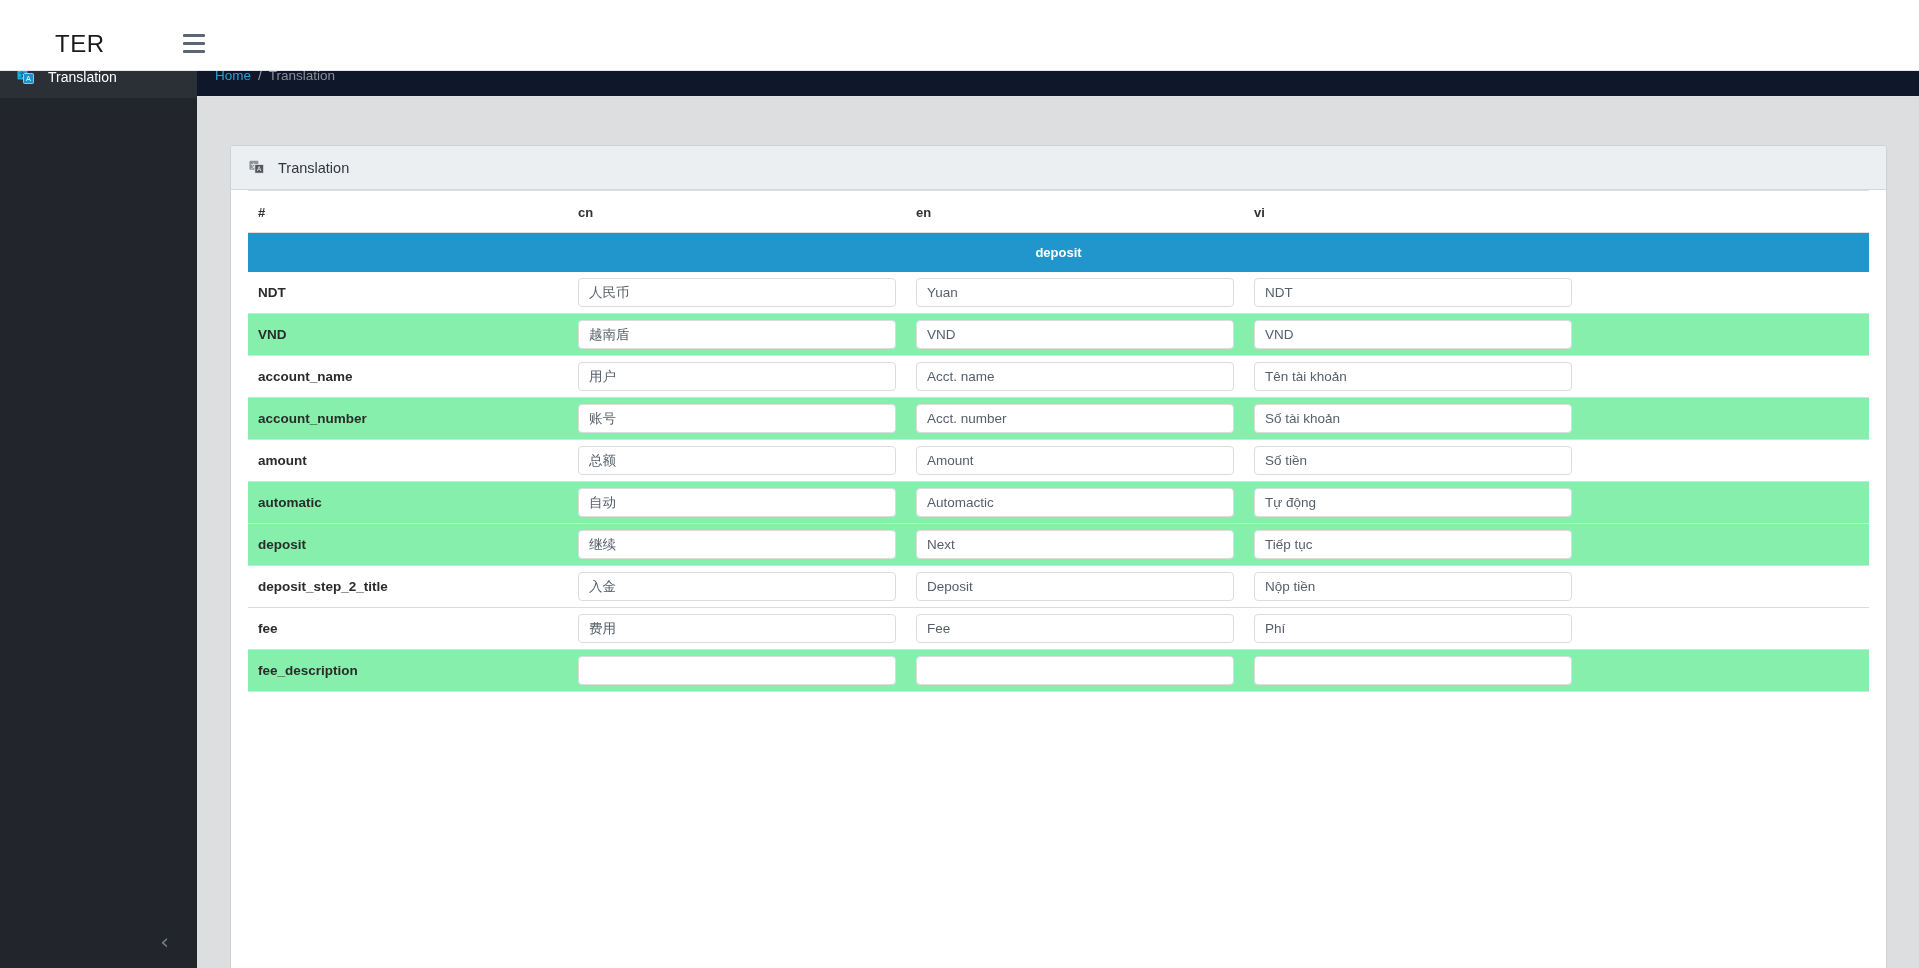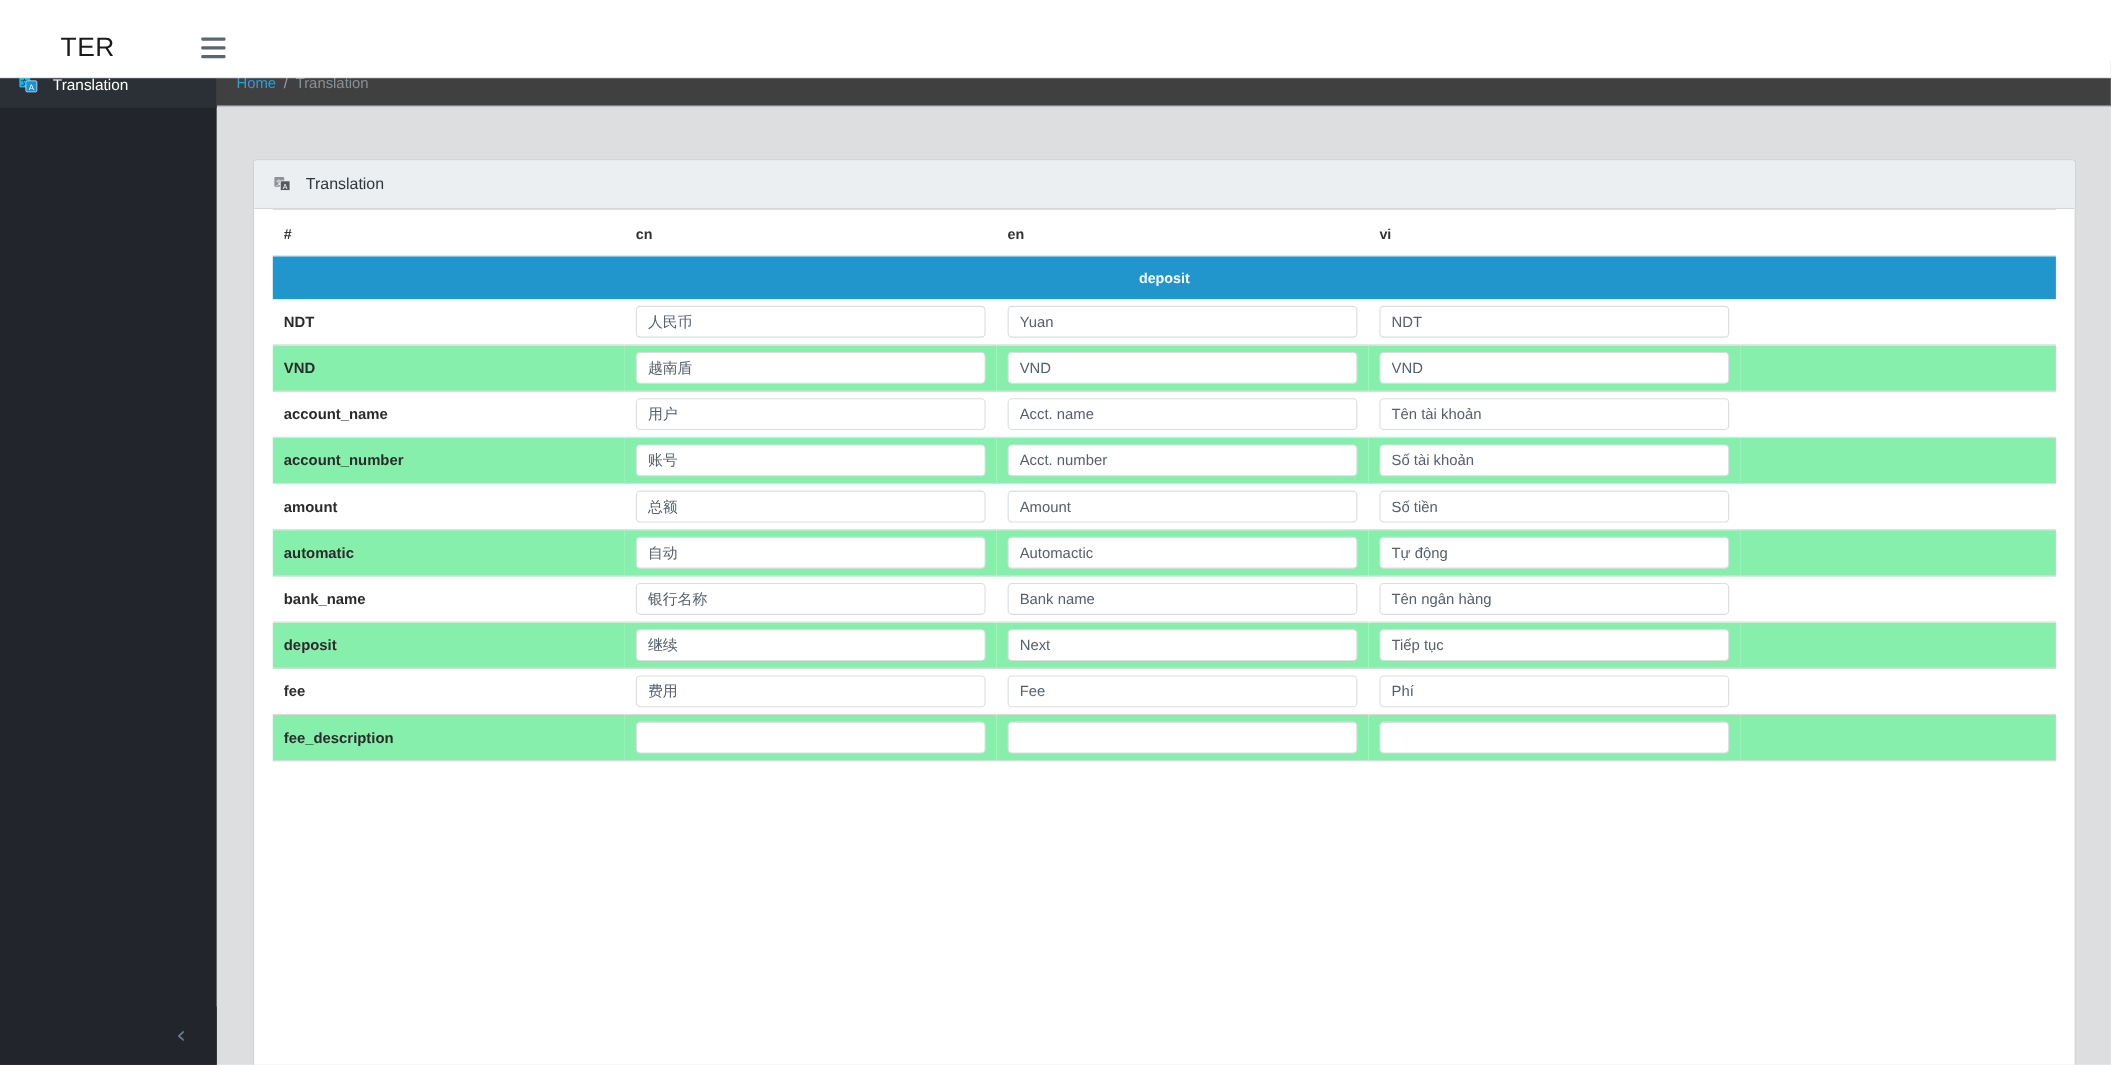--- a/index.html
+++ b/index.html
@@ -90,21 +90,21 @@
   
   #content {
     position: absolute;
     top: 55px; left: 197px;
     width: 1722px; height: 913px;
     background: #dddedf;
     overflow: hidden;
   }
   #breadcrumb-bar {
     height: 42px;
-    background: #404040;
+    background: #0f172a;
     border-bottom: 1px solid #e2e3e4;
     display: flex; align-items: center;
     padding-left: 18px;
     font-size: 13.5px;
   }
   #breadcrumb-bar .bc-link { color: #2a9fd8; cursor: pointer; }
   #breadcrumb-bar .bc-sep { color: #9aa0a6; margin: 0 7px; }
   #breadcrumb-bar .bc-cur { color: #8a9099; }
 
   
@@ -298,35 +298,35 @@
               <td class="inp-cell"><input class="cell-input" type="text" value="Số tiền" style=""></td>
               <td></td>
             </tr>
             <tr class="alt">
               <td class="key-cell">automatic</td>
               <td class="inp-cell"><input class="cell-input" type="text" value="自动" style=""></td>
               <td class="inp-cell"><input class="cell-input" type="text" value="Automactic" style=""></td>
               <td class="inp-cell"><input class="cell-input" type="text" value="Tự động" style=""></td>
               <td></td>
             </tr>
-            <tr>
-              <td class="key-cell">bank_name</td>
-              <td class="inp-cell"><input class="cell-input" type="text" value="银行名称" style=""></td>
-              <td class="inp-cell"><input class="cell-input" type="text" value="Bank name" style=""></td>
-              <td class="inp-cell"><input class="cell-input" type="text" value="Tên ngân hàng" style=""></td>
-              <td></td>
-            </tr>
             <tr class="alt">
               <td class="key-cell">deposit</td>
               <td class="inp-cell"><input class="cell-input" type="text" value="继续" style=""></td>
               <td class="inp-cell"><input class="cell-input" type="text" value="Next" style=""></td>
               <td class="inp-cell"><input class="cell-input" type="text" value="Tiếp tục" style=""></td>
               <td></td>
             </tr>
             <tr>
+              <td class="key-cell">deposit_step_2_title</td>
+              <td class="inp-cell"><input class="cell-input" type="text" value="入金" style=""></td>
+              <td class="inp-cell"><input class="cell-input" type="text" value="Deposit" style=""></td>
+              <td class="inp-cell"><input class="cell-input" type="text" value="Nộp tiền" style=""></td>
+              <td></td>
+            </tr>
+            <tr>
               <td class="key-cell">fee</td>
               <td class="inp-cell"><input class="cell-input" type="text" value="费用" style=""></td>
               <td class="inp-cell"><input class="cell-input" type="text" value="Fee" style=""></td>
               <td class="inp-cell"><input class="cell-input" type="text" value="Phí" style=""></td>
               <td></td>
             </tr>
             <tr class="alt">
               <td class="key-cell">fee_description</td>
               <td class="inp-cell"><input class="cell-input" type="text" style=""></td>
               <td class="inp-cell"><input class="cell-input" type="text" style=""></td>

